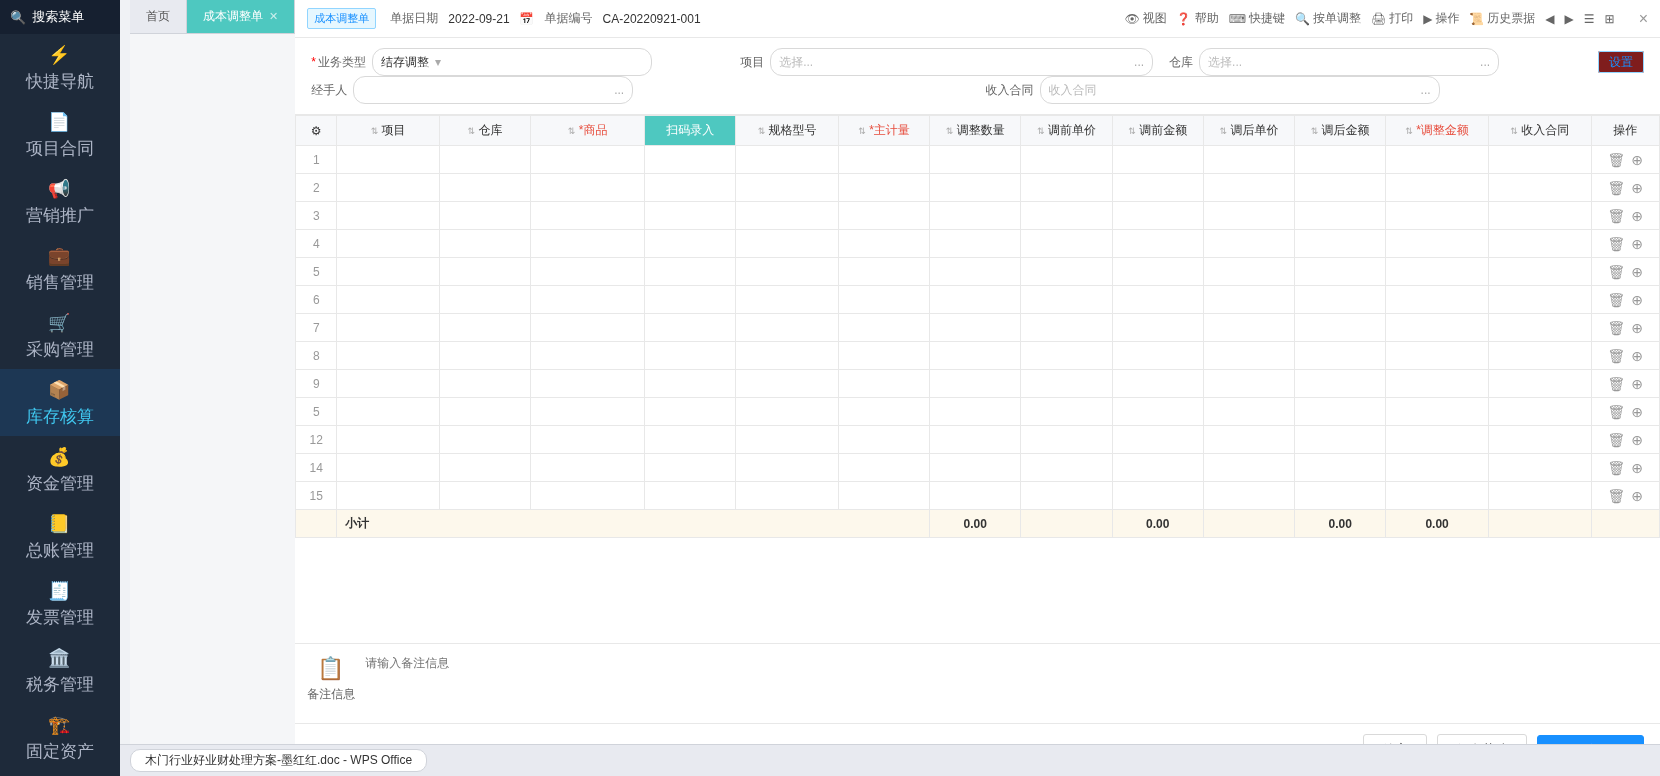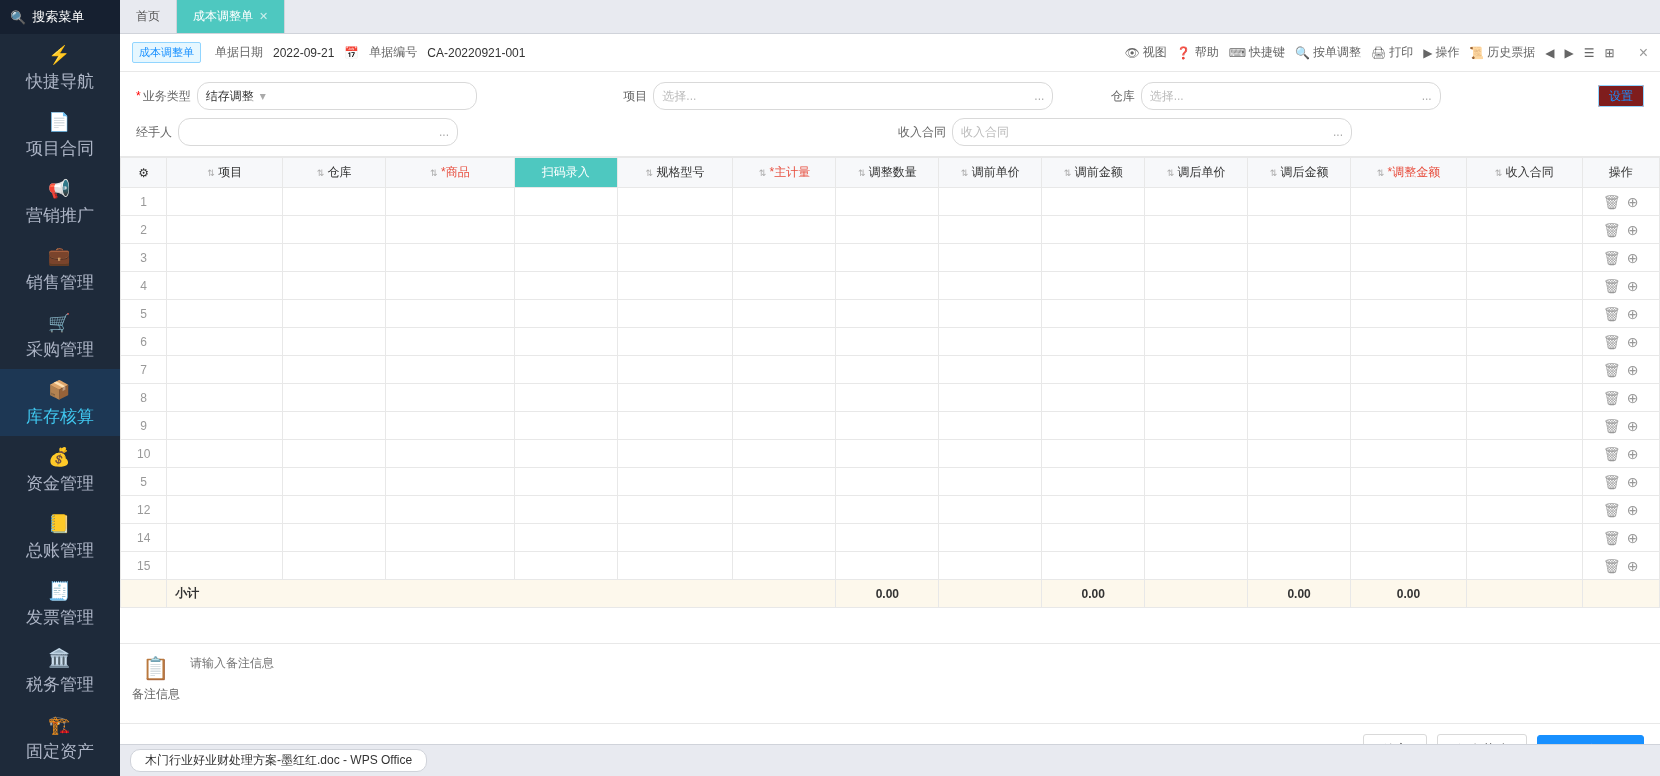--- a/index.html
+++ b/index.html
@@ -36,23 +36,24 @@
       transition: background 0.2s;
     }
     .sidebar-item.active { background: #1a8cff22; color: #40c8f0; }
     .sidebar-item .icon { font-size: 18px; }
     .sidebar-item .label { font-size: 17px; text-align: center; }
 
     
     .main {
       flex: 1;
       display: flex;
-      flex-direction: column;
+      flex-direction: row;
       background: #f5f6f8;
       overflow: hidden;
+      margin-left: 10px;
     }
 
     
     .tab-bar {
       display: flex;
       background: #e8eaf0;
       border-bottom: 1px solid #d0d3da;
       align-items: center;
       height: 34px;
       flex-shrink: 0;
@@ -121,21 +122,20 @@
       cursor: pointer;
       font-size: 16px;
       margin-left: 10px;
     }
 
     
     .form-fields {
       padding: 10px 16px;
       display: flex;
       flex-direction: column;
-      gap: 8px;
       border-bottom: 1px solid #e8e8e8;
       flex-shrink: 0;
       background: #fff;
     }
     .form-row {
       display: flex;
       align-items: center;
       gap: 16px;
     }
     .form-field {
@@ -679,42 +679,20 @@
     <td></td>
     <td></td>
     <td>
       <div class="action-icons">
         <span class="action-icon">🗑</span>
         <span class="action-icon">⊕</span>
       </div>
     </td>
   </tr>
             <tr>
-    <td class="row-num">10</td>
-    <td></td>
-    <td></td>
-    <td></td>
-    <td></td>
-    <td></td>
-    <td></td>
-    <td></td>
-    <td></td>
-    <td></td>
-    <td></td>
-    <td></td>
-    <td></td>
-    <td></td>
-    <td>
-      <div class="action-icons">
-        <span class="action-icon">🗑</span>
-        <span class="action-icon">⊕</span>
-      </div>
-    </td>
-  </tr>
-            <tr>
     <td class="row-num">5</td>
     <td></td>
     <td></td>
     <td></td>
     <td></td>
     <td></td>
     <td></td>
     <td></td>
     <td></td>
     <td></td>

